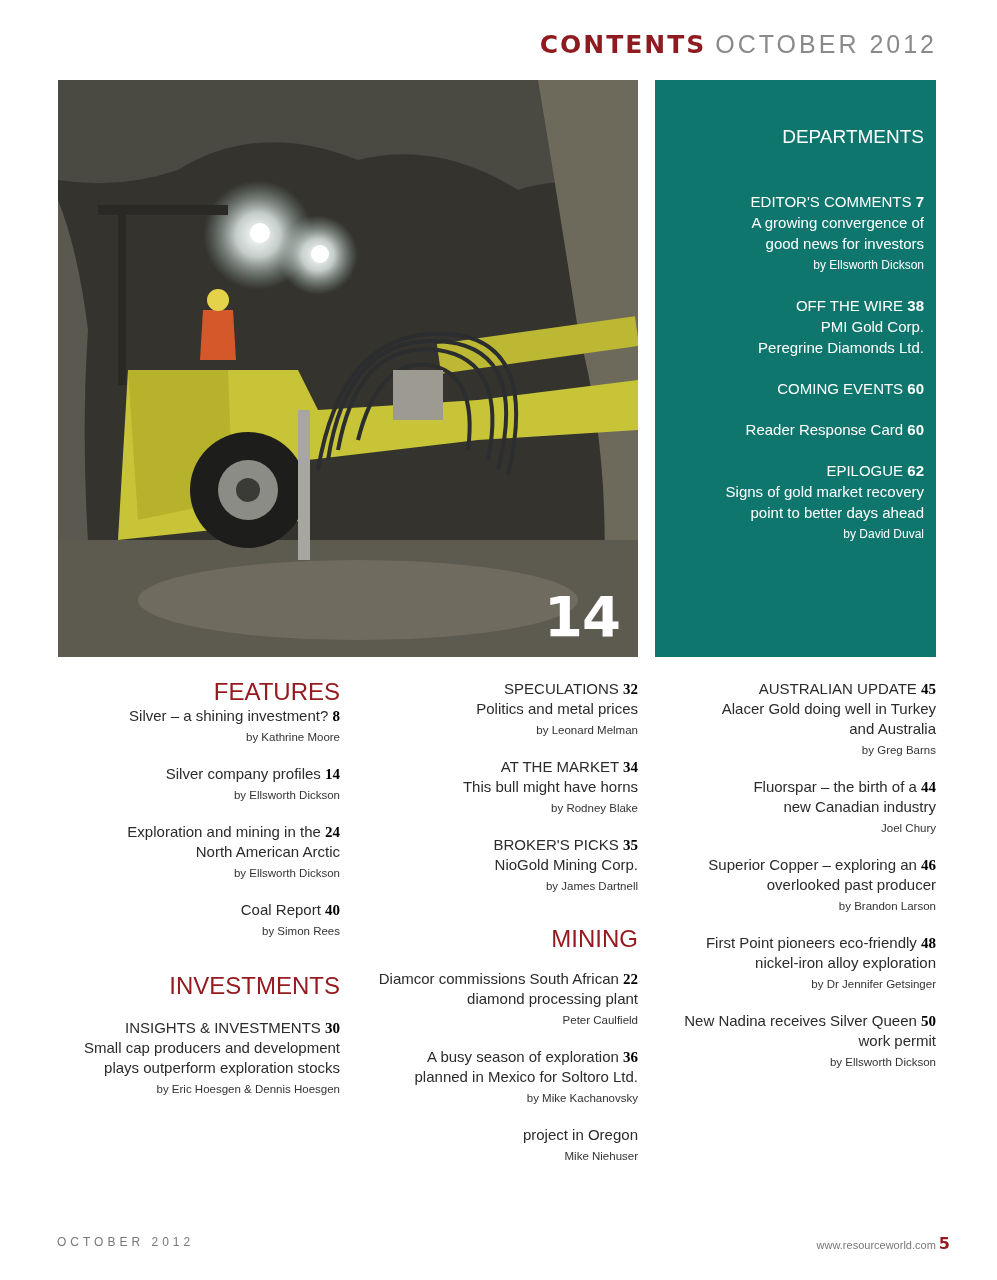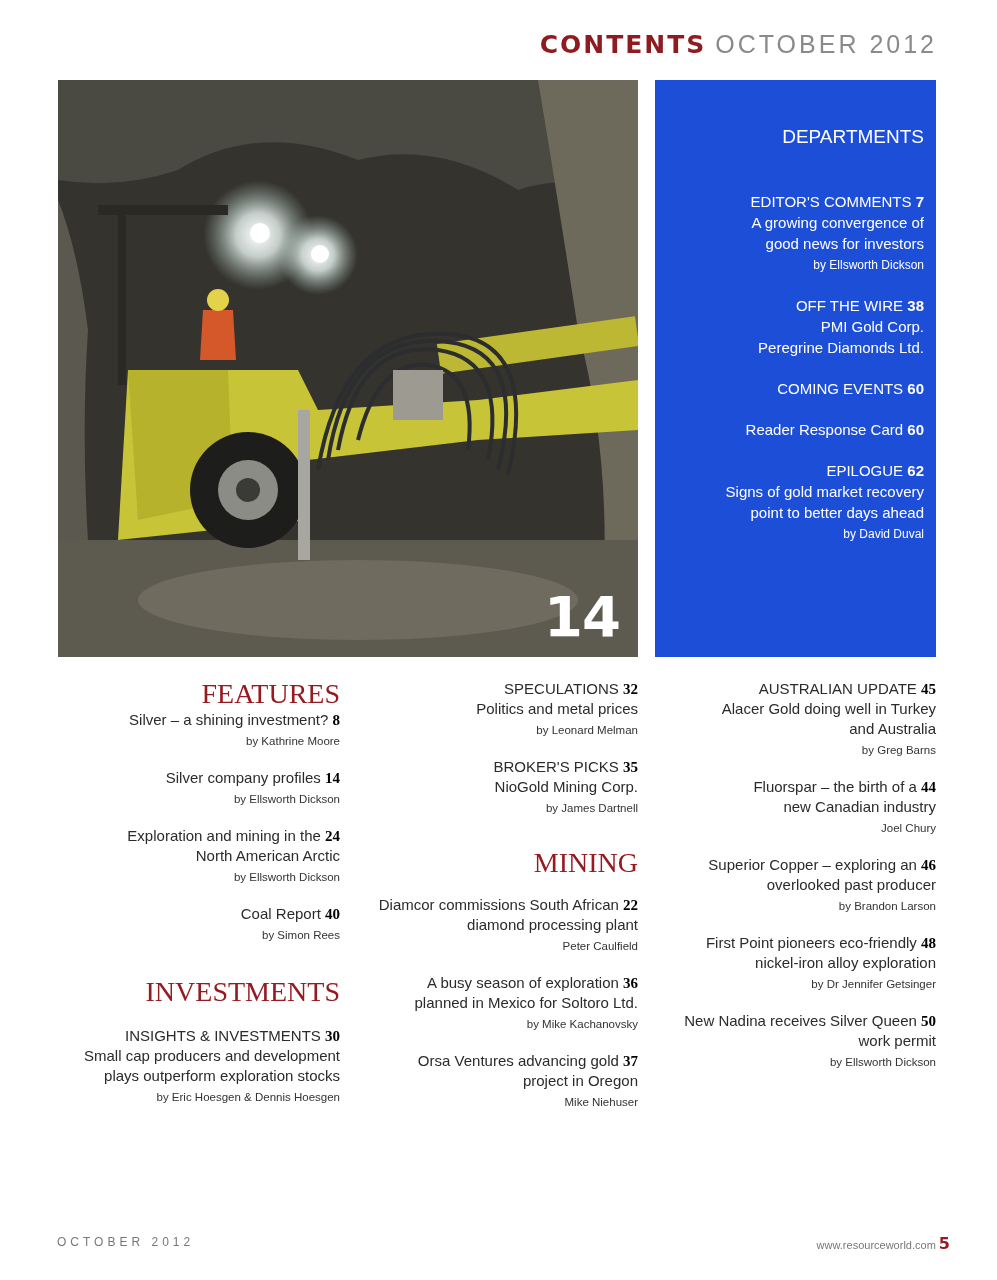--- a/index.html
+++ b/index.html
@@ -6,28 +6,28 @@
   body { width:997px; height:1280px; background:#ffffff; position:relative; overflow:hidden;
          font-family:"Liberation Sans", "DejaVu Sans", sans-serif; color:#2a2a2a; }
   .hdr { position:absolute; right:60px; top:30px; font-size:25px; letter-spacing:2px; white-space:nowrap; }
   .hdr .c { font-family:"DejaVu Sans", sans-serif; font-weight:bold; color:#8e1b1f; letter-spacing:2px; }
   .hdr .d { color:#8a8a8a; font-weight:normal; letter-spacing:3px; }
   .photo { position:absolute; left:58px; top:80px; width:580px; height:577px; overflow:hidden;
            background:linear-gradient(180deg,#3b3a35 0%,#2a2a26 30%,#3a3833 60%,#5a574d 85%,#6b6759 100%); }
   .photo svg { position:absolute; left:0; top:0; }
   .photo .pg { position:absolute; right:18px; bottom:8px; color:#fff; font-family:"DejaVu Sans",sans-serif;
                font-weight:bold; font-size:56px; letter-spacing:-1px; }
-  .dept { position:absolute; left:655px; top:80px; width:281px; height:577px; background:#1d4ed8; color:#fff;
+  .dept { position:absolute; left:655px; top:80px; width:281px; height:577px; background:#0f766e; color:#fff;
           text-align:right; box-sizing:border-box; padding-right:12px; }
   .dept .t { position:absolute; right:12px; top:46px; font-size:19px; }
   .dept .e { position:absolute; right:12px; line-height:21px; font-size:15px; }
   .dept .e b { font-weight:bold; }
   .dept .e .by { font-size:12px; line-height:22px; }
   .col { position:absolute; text-align:right; }
-  .sec { color:#951b20; font-size:28px;font-family:Liberation Serif, serif; }
+  .sec { color:#951b20; font-size:24px; }
   .ent { font-size:15px; line-height:20px; color:#2b2b2b; }
   .ent .n { color:#000000; font-weight:bold;font-family:Liberation Serif, serif; }
   .ent .by { font-size:11.5px; line-height:22px; color:#333; }
   .foot-l { position:absolute; left:57px; top:1235px; font-size:12px; letter-spacing:4px; color:#777; }
   .foot-r { position:absolute; right:47px; top:1234px; font-size:11px; color:#777; }
   .foot-r b { color:#951b20; font-size:16px; font-family:"DejaVu Sans",sans-serif; }
 </style>
 </head>
 <body>
 
@@ -143,20 +143,25 @@
   </div>
 </div>
 
 <div class="col" style="right:359px; top:679px;">
   <div class="ent">
     <div><span>SPECULATIONS</span> <span class="n">32</span></div>
     <div>Politics and metal prices</div>
     <div class="by">by Leonard Melman</div>
   </div>
 
+  <div class="ent" style="margin-top:16px;">
+    <div><span>AT THE MARKET</span> <span class="n">34</span></div>
+    <div>This bull might have horns</div>
+    <div class="by">by Rodney Blake</div>
+  </div>
 
   <div class="ent" style="margin-top:16px;">
     <div><span>BROKER'S PICKS</span> <span class="n">35</span></div>
     <div>NioGold Mining Corp.</div>
     <div class="by">by James Dartnell</div>
   </div>
 
   <div class="sec" style="margin-top:28px;">MINING</div>
 
   <div class="ent" style="margin-top:16px;">
@@ -165,21 +170,20 @@
     <div class="by">Peter Caulfield</div>
   </div>
 
   <div class="ent" style="margin-top:16px;">
     <div><span>A busy season of exploration</span> <span class="n">36</span></div>
     <div>planned in Mexico for Soltoro Ltd.</div>
     <div class="by">by Mike Kachanovsky</div>
   </div>
 
   <div class="ent" style="margin-top:16px;">
-    <div><span>Orsa Ventures advancing gold</span> <span class="n">37</span></div>
     <div>project in Oregon</div>
     <div class="by">Mike Niehuser</div>
   </div>
 </div>
 
 <div class="col" style="right:61px; top:679px;">
   <div class="ent">
     <div><span>AUSTRALIAN UPDATE</span> <span class="n">45</span></div>
     <div>Alacer Gold doing well in Turkey</div>
     <div>and Australia</div>

